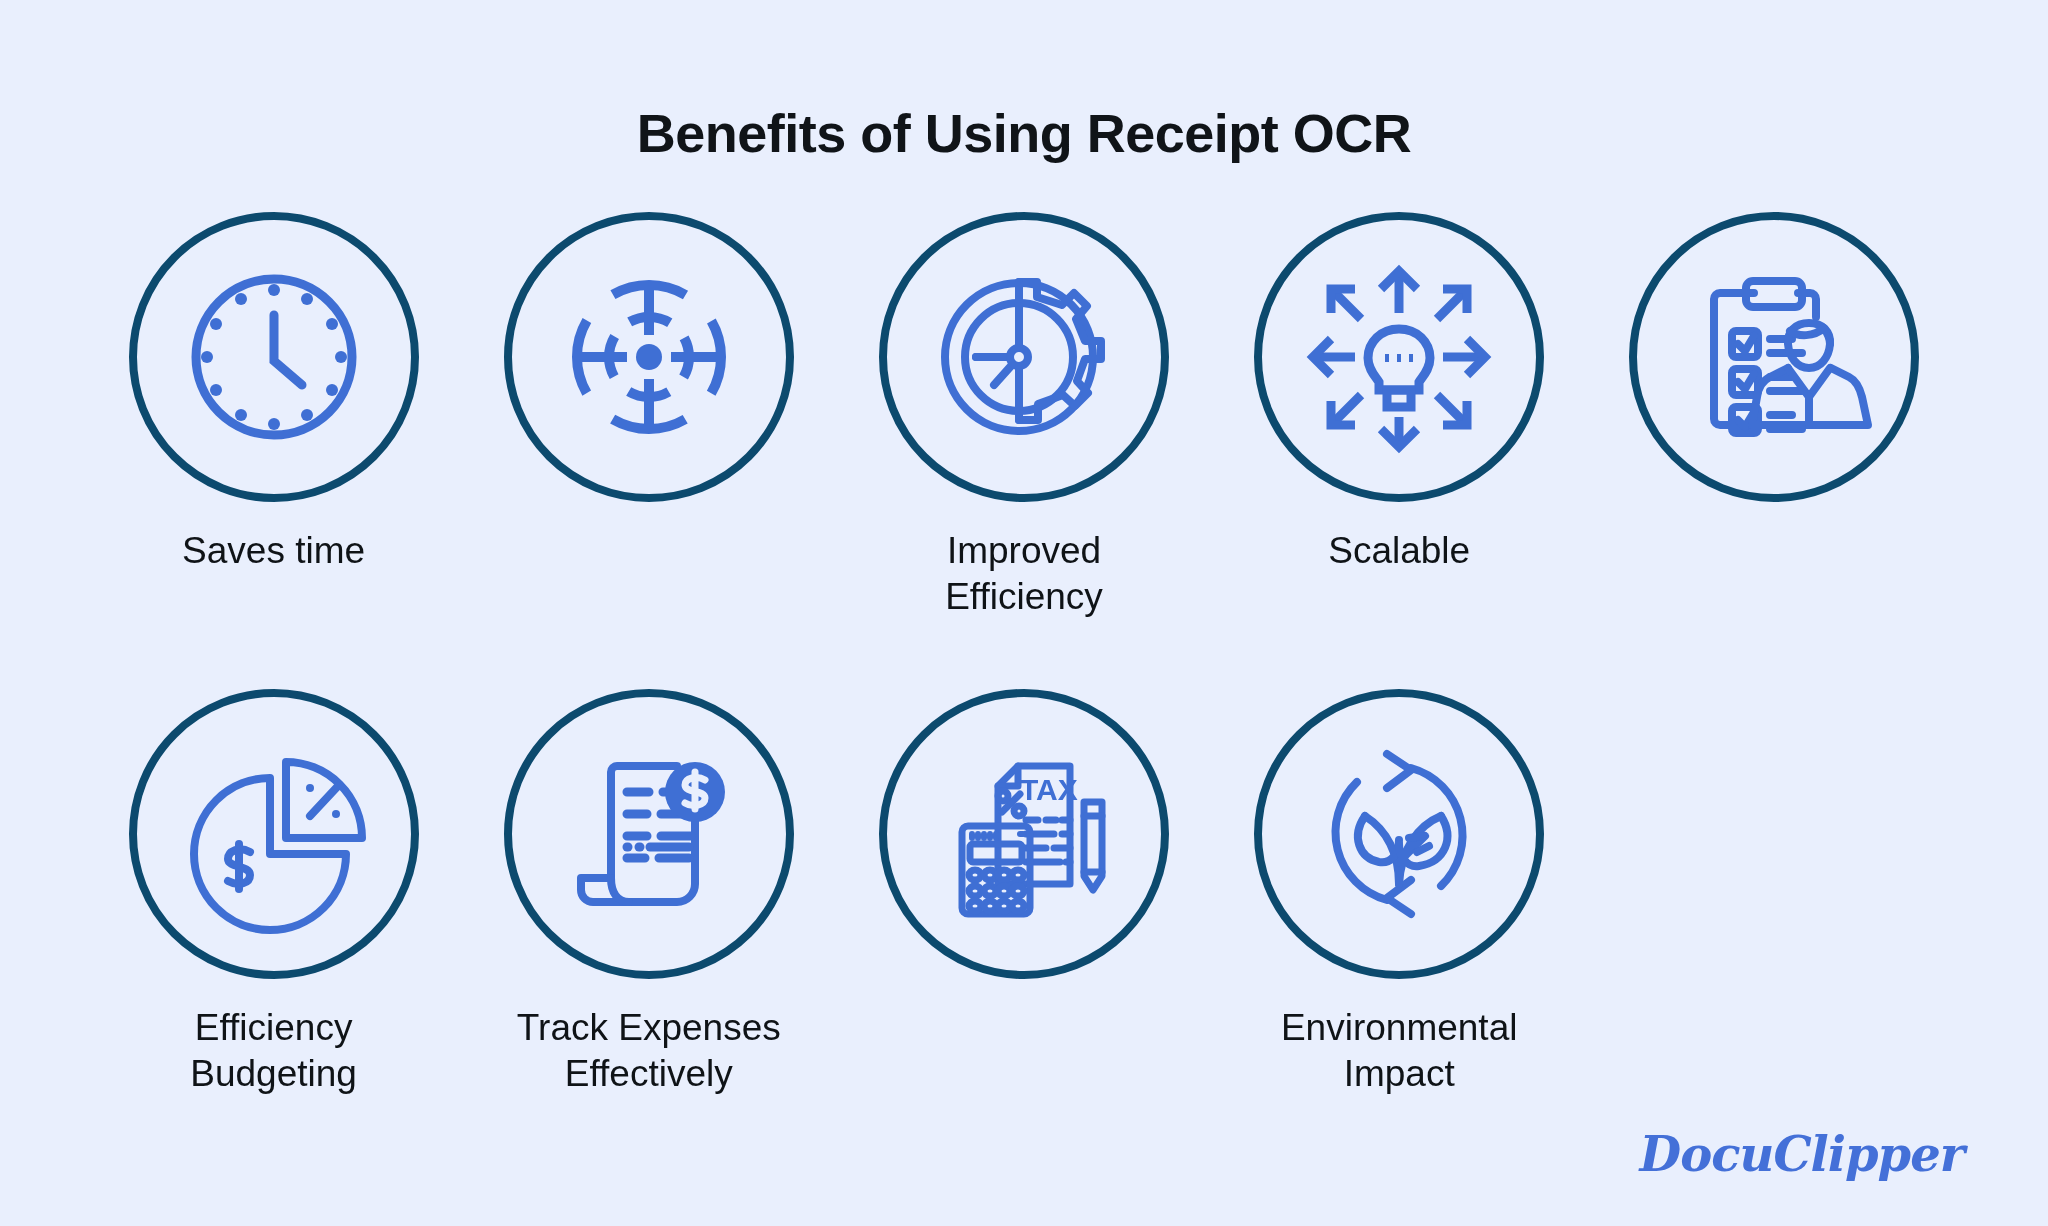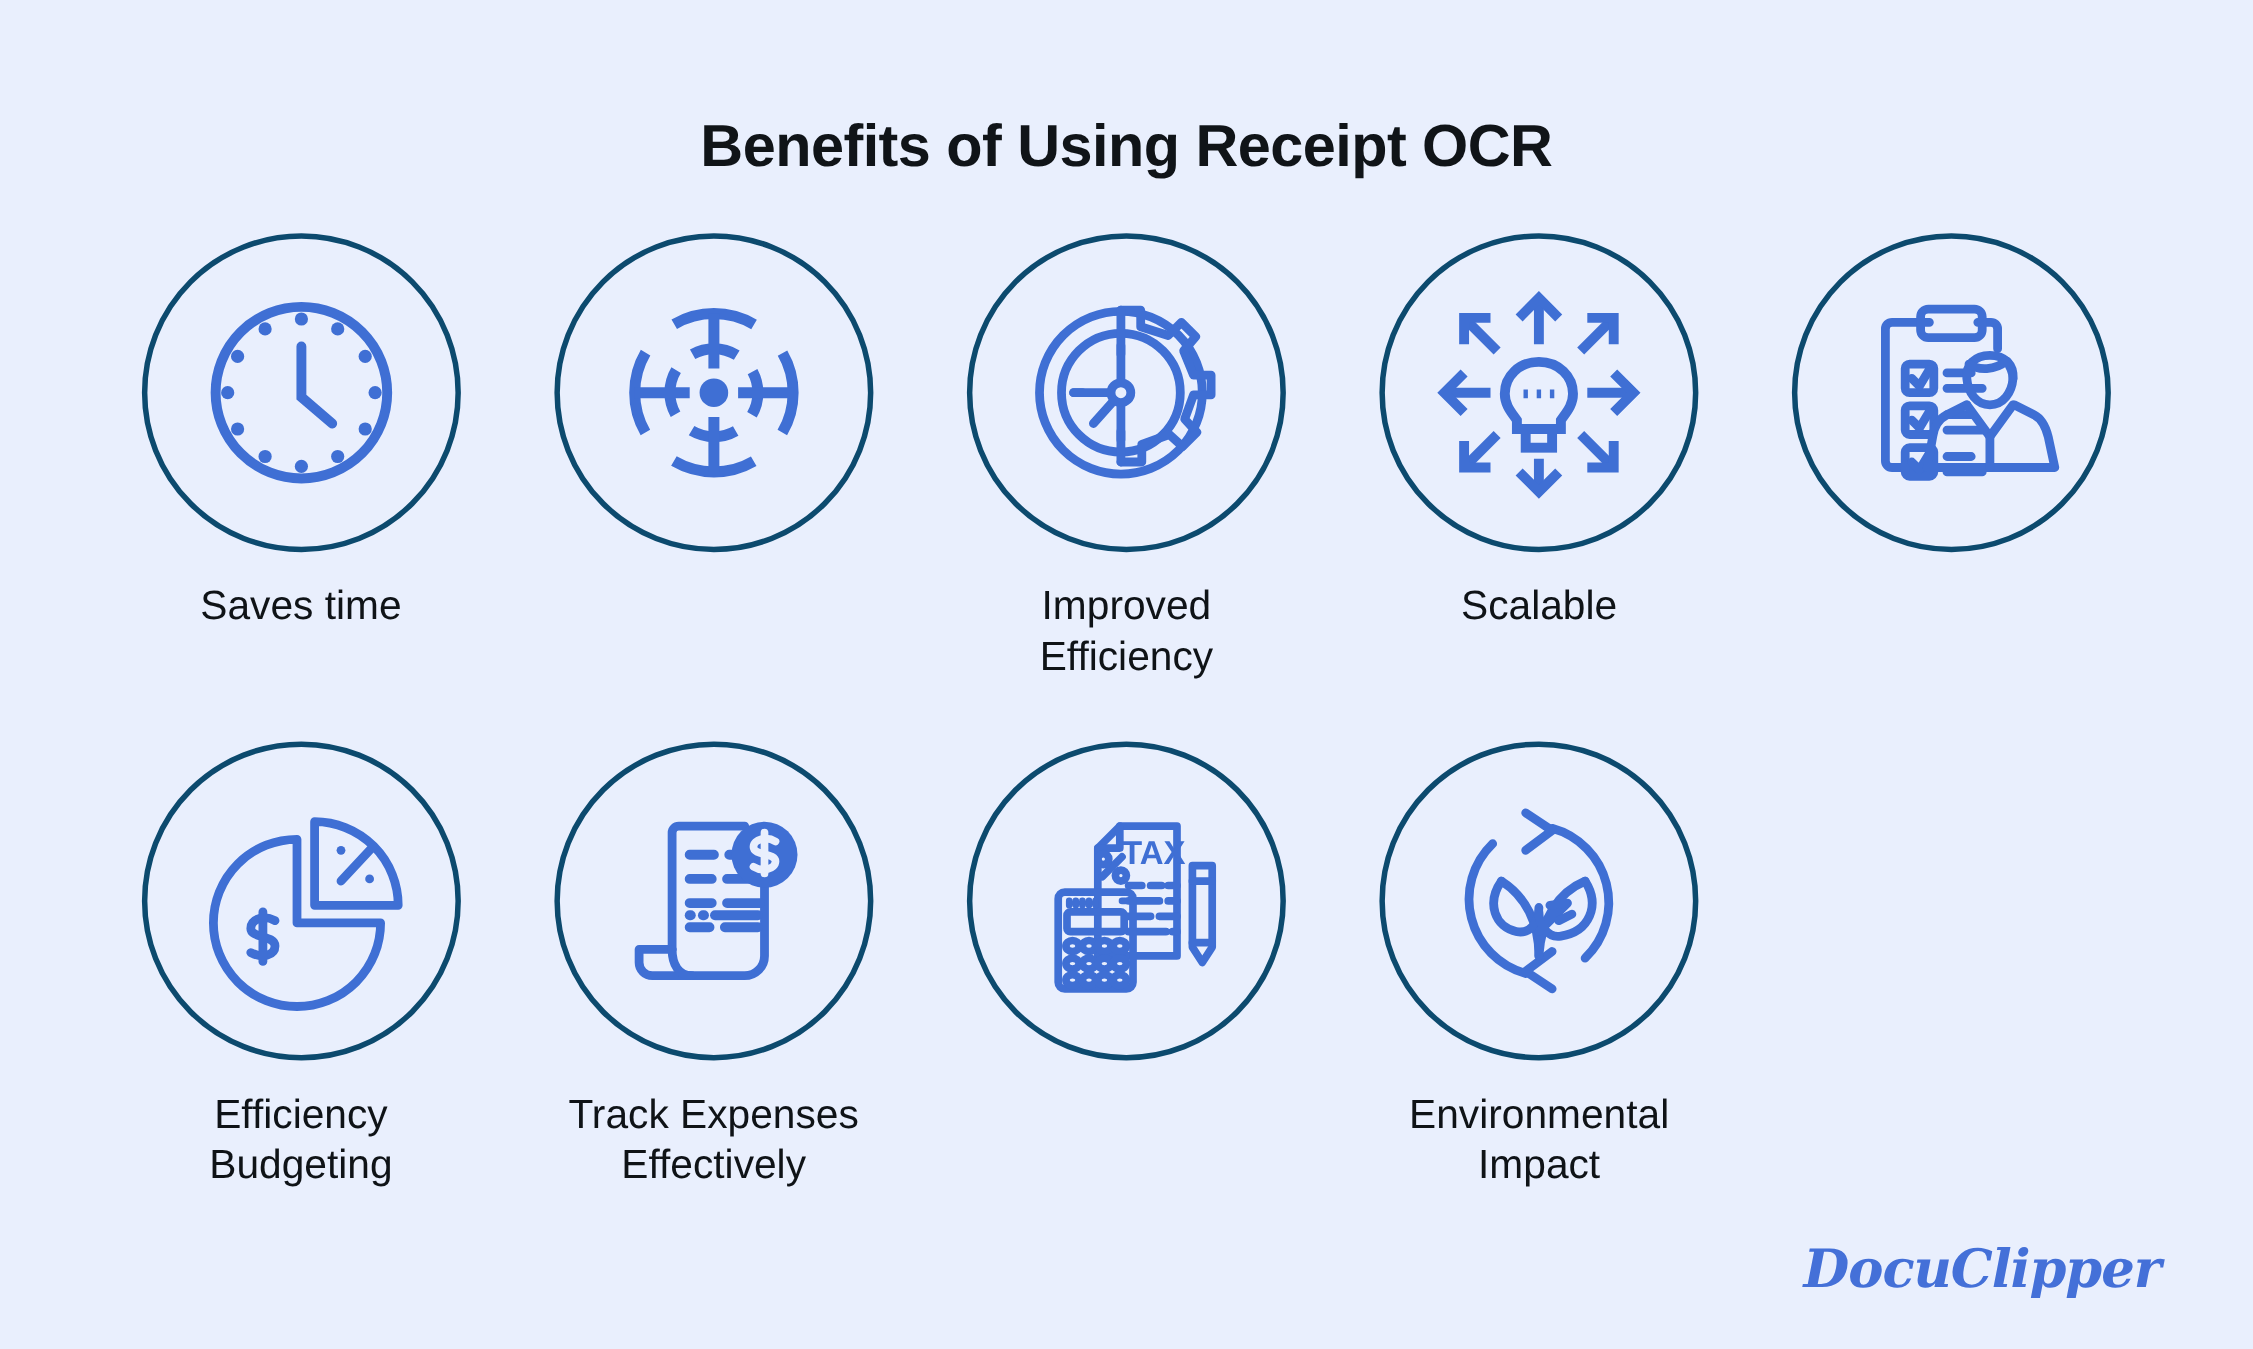--- a/index.html
+++ b/index.html
@@ -17,32 +17,32 @@
     color:#101418;
     letter-spacing:-0.5px;
     padding-top:72px;
     margin-top:30px;
   }
   .grid {
     margin-top:48px;
     display:grid;
     grid-template-columns:repeat(5, 1fr);
     grid-template-rows:repeat(2, auto);
-    row-gap:55px;
+    row-gap:70px;
     padding:0 86px;
   }
   .cell {
     display:flex;
     flex-direction:column;
     align-items:center;
   }
   .icon-ring {
     width:290px;
     height:290px;
-    border:5px solid #0c4a6e;
+    border:8px solid #0c4a6e;
     border-radius:50%;
     display:flex;
     align-items:center;
     justify-content:center;
     background:transparent;
     text-decoration:underline;
   }
   .icon-ring svg { display:block; }
   .cell-label {
     margin-top:26px;

